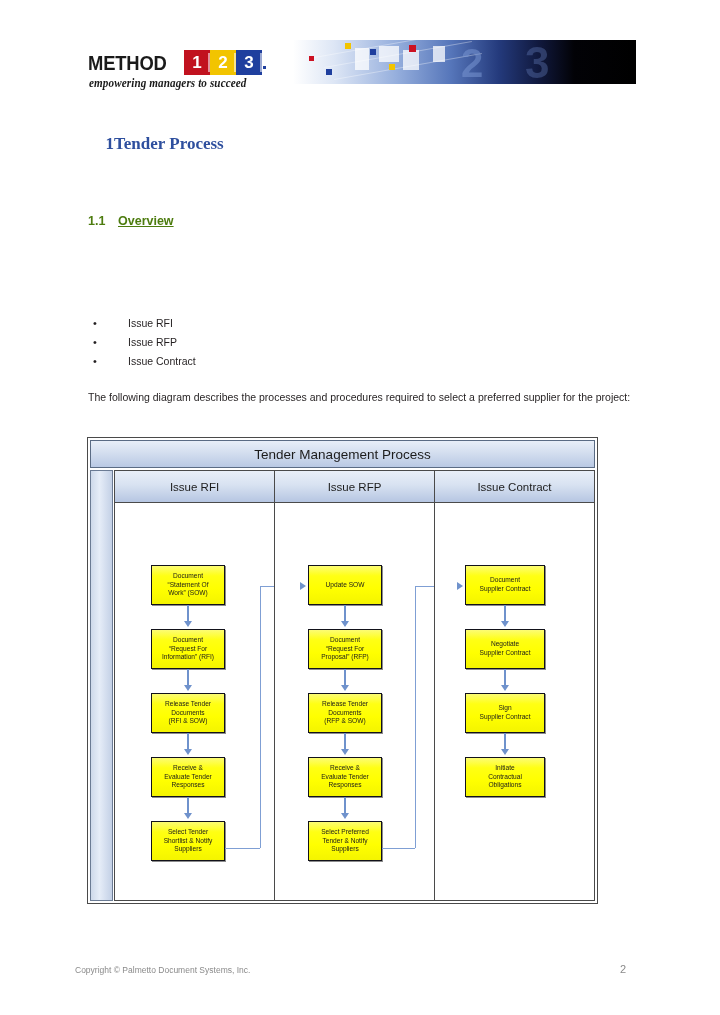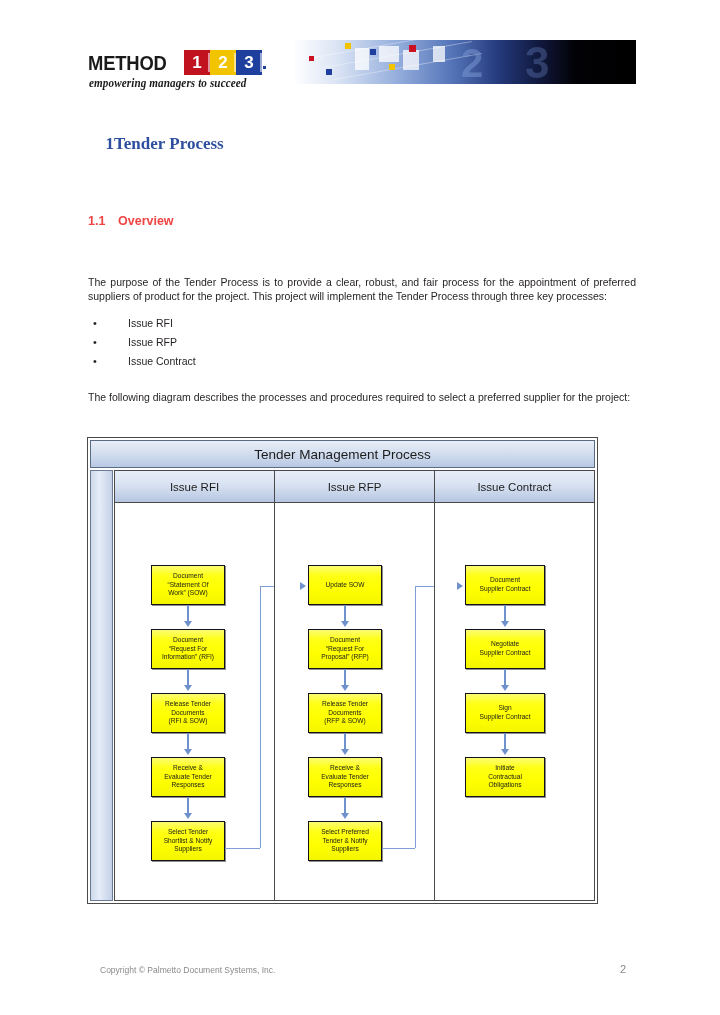--- a/index.html
+++ b/index.html
@@ -153,21 +153,22 @@
     color: #2e4f9e;
     text-align: right;
   }
   .h1 .num { display: inline-block; width: 26px; }
   .h2 {
     position: absolute;
     left: 88px;
     font-family: "Liberation Sans", sans-serif;
     font-size: 12.5px;
     font-weight: bold;
-    color: #ef4444;
+    color: #4d7c0f;
+    text-decoration: underline;
   }
   .h2 .num { display: inline-block; width: 30px; }
 
   .para {
     position: absolute;
     left: 88px;
     width: 548px;
     font-family: "Liberation Sans", sans-serif;
     font-size: 10.5px;
     line-height: 13.5px;
@@ -321,21 +322,21 @@
   }
   .link-v {
     position: absolute;
     width: 1px;
     background: #7f9fd4;
   }
 
   
   .footer-copy {
     position: absolute;
-    left: 100px;
+    left: 75px;
     top: 965px;
     font-size: 8.5px;
     color: #8a8a8a;
     font-family: "Liberation Sans", sans-serif;
     text-align: center;
   }
   .footer-page {
     position: absolute;
     left: 620px;
     top: 963px;
@@ -381,21 +382,20 @@
   </div>
 
   <div class="h1" style="top:134px;">
     <span class="num">1</span><span>Tender Process</span>
   </div>
 
   <div class="h2" style="top:214px;">
     <span class="num">1.1</span><span>Overview</span>
   </div>
 
-  <div class="para" style="top:276px;">The purpose of the Tender Process is to provide a clear, robust, and fair process for the appointment of preferred suppliers of product for the project. This project will implement the Tender Process through three key processes:</div>
 
   <ul class="bullets" style="top:314px;">
     <li>Issue RFI</li>
     <li>Issue RFP</li>
     <li>Issue Contract</li>
   </ul>
 
   <div class="para" style="top:391px;">The following diagram describes the processes and procedures required to select a preferred supplier for the project:</div>
 
   <div class="diagram">

